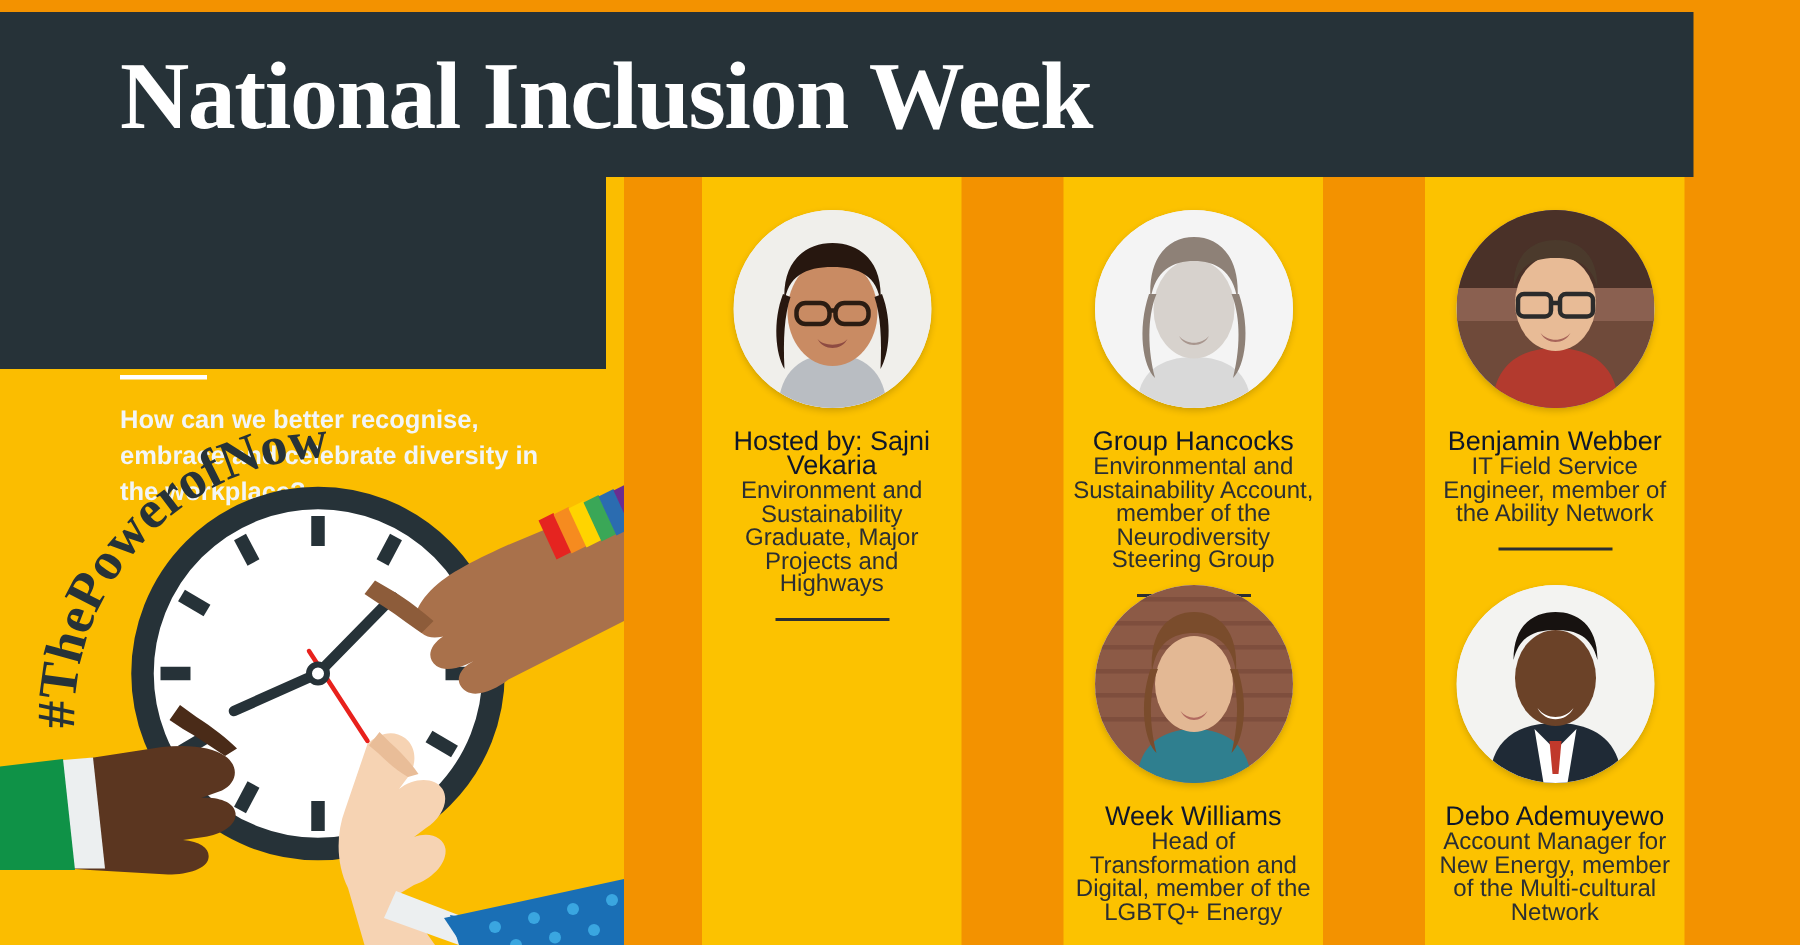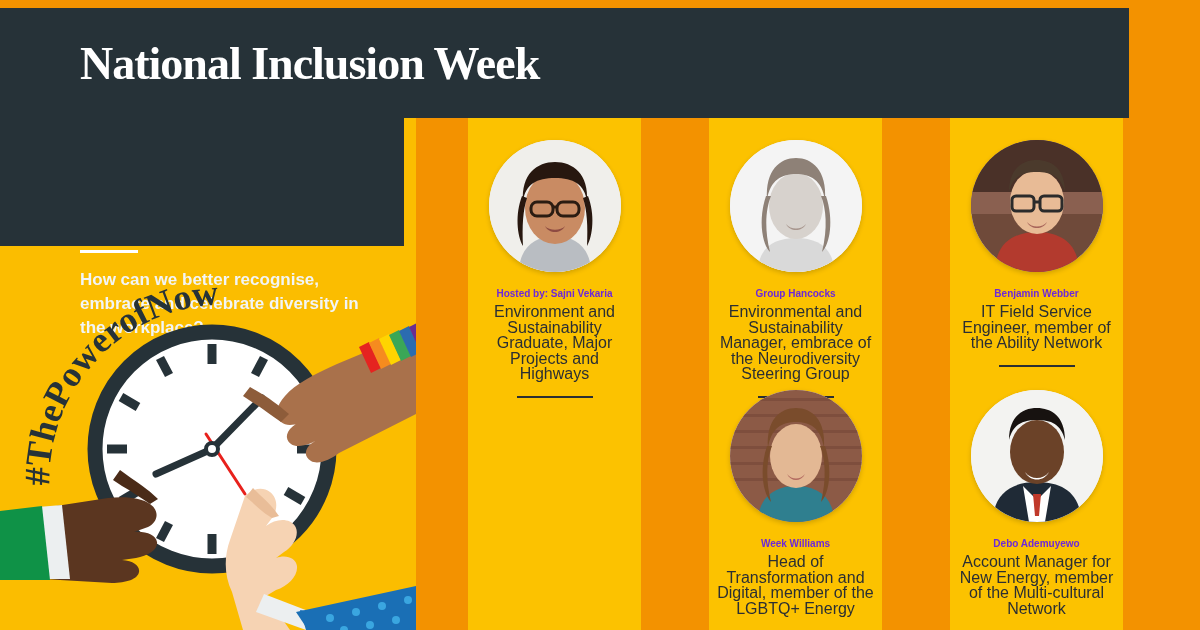--- a/index.html
+++ b/index.html
@@ -32,21 +32,21 @@
     position: absolute;
     left: 0; top: 118px;
     width: 404px; height: 128px;
     background: #263238;
   }
   .headline {
     position: absolute;
     left: 80px; top: 18px;
     font-family: "Liberation Serif", "DejaVu Serif", serif;
     font-weight: bold;
-    font-size: 46px;
+    font-size: 64px;
     line-height: 76px;
     letter-spacing: -1px;
     color: #ffffff;
     white-space: nowrap;
   }
   .rule {
     position: absolute;
     left: 80px; top: 132px;
     width: 58px; height: 3px;
     background: #ffffff;
@@ -99,23 +99,23 @@
     margin: 0 auto 14px auto;
     border-radius: 50%;
     overflow: hidden;
     position: relative;
     background: #efefed;
     box-shadow: 0 2px 5px rgba(0,0,0,.18);
   }
   .avatar svg { display:block; width:132px; height:132px; }
 
   .p-name {
-    font-size: 10px;
-    font-weight: bold;
-    color: #6d28d9;
+    font-size: 18px;
+    font-weight: normal;
+    color: #0f172a;
     line-height: 16px;
     margin-bottom: 2px;
     padding: 0 4px;
   }
   .p-role {
     font-size: 16px;
     color: #2b2f33;
     line-height: 15.5px;
     padding: 0 6px;
   }
@@ -264,21 +264,21 @@
           <rect width="132" height="132" fill="#f4f4f4"></rect>
           <path d="M28 132 C28 108 44 98 66 98 C88 98 104 108 104 132 Z" fill="#d9d9d9"></path>
           <ellipse cx="66" cy="66" rx="27" ry="33" fill="#d7d2cd"></ellipse>
           <path d="M37 60 C35 30 50 18 66 18 C82 18 97 30 95 60 C92 40 80 34 66 34 C52 34 40 40 37 60 Z" fill="#8e8177"></path>
           <path d="M36 56 C28 80 32 104 40 112 C34 88 36 68 41 56 Z" fill="#8e8177"></path>
           <path d="M96 56 C104 80 100 104 92 112 C98 88 96 68 91 56 Z" fill="#8e8177"></path>
           <path d="M56 84 C61 90 71 90 76 84 C72 92 60 92 56 84 Z" fill="#a8968e"></path>
         </svg>
       </div>
       <div class="p-name">Group Hancocks</div>
-      <div class="p-role">Environmental and Sustainability Manager, embrace of the Neurodiversity Steering Group</div>
+      <div class="p-role">Environmental and Sustainability Account, member of the Neurodiversity Steering Group</div>
       <div class="p-divider"></div>
     </div>
     <div class="person bottom">
       <div class="avatar">
         <svg viewBox="0 0 132 132">
           <rect width="132" height="132" fill="#8c5a46"></rect>
           <g opacity=".45" fill="#6d4233">
             <rect x="0" y="8" width="132" height="3"></rect>
               <rect x="0" y="24" width="132" height="3"></rect>
             <rect x="0" y="40" width="132" height="3"></rect>

